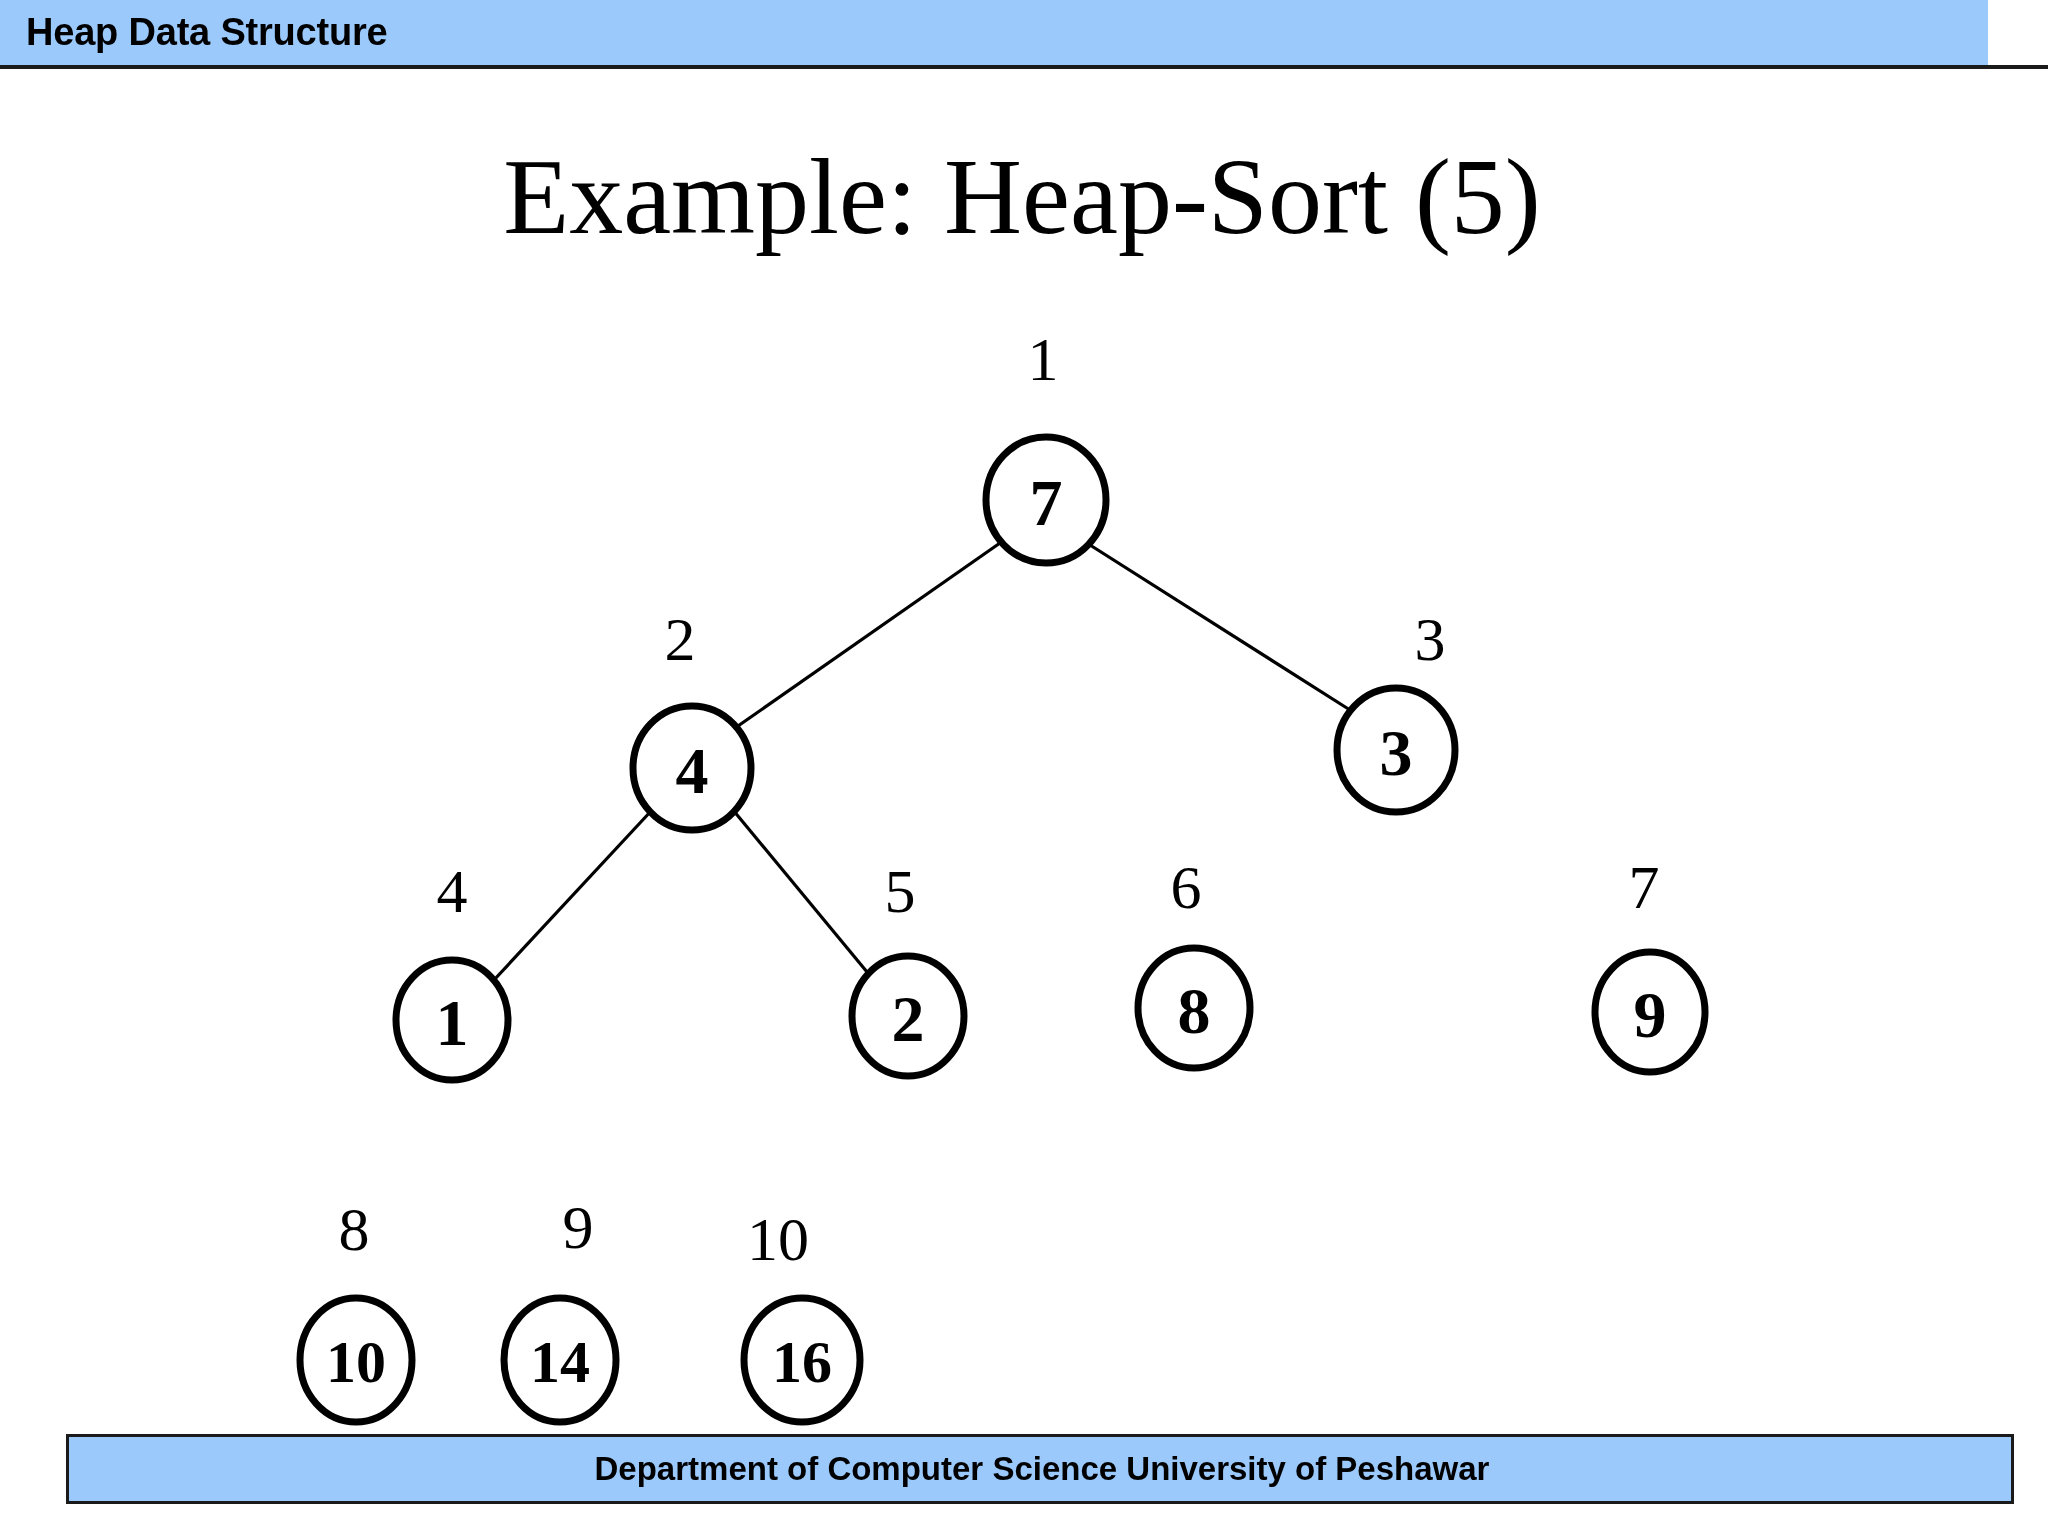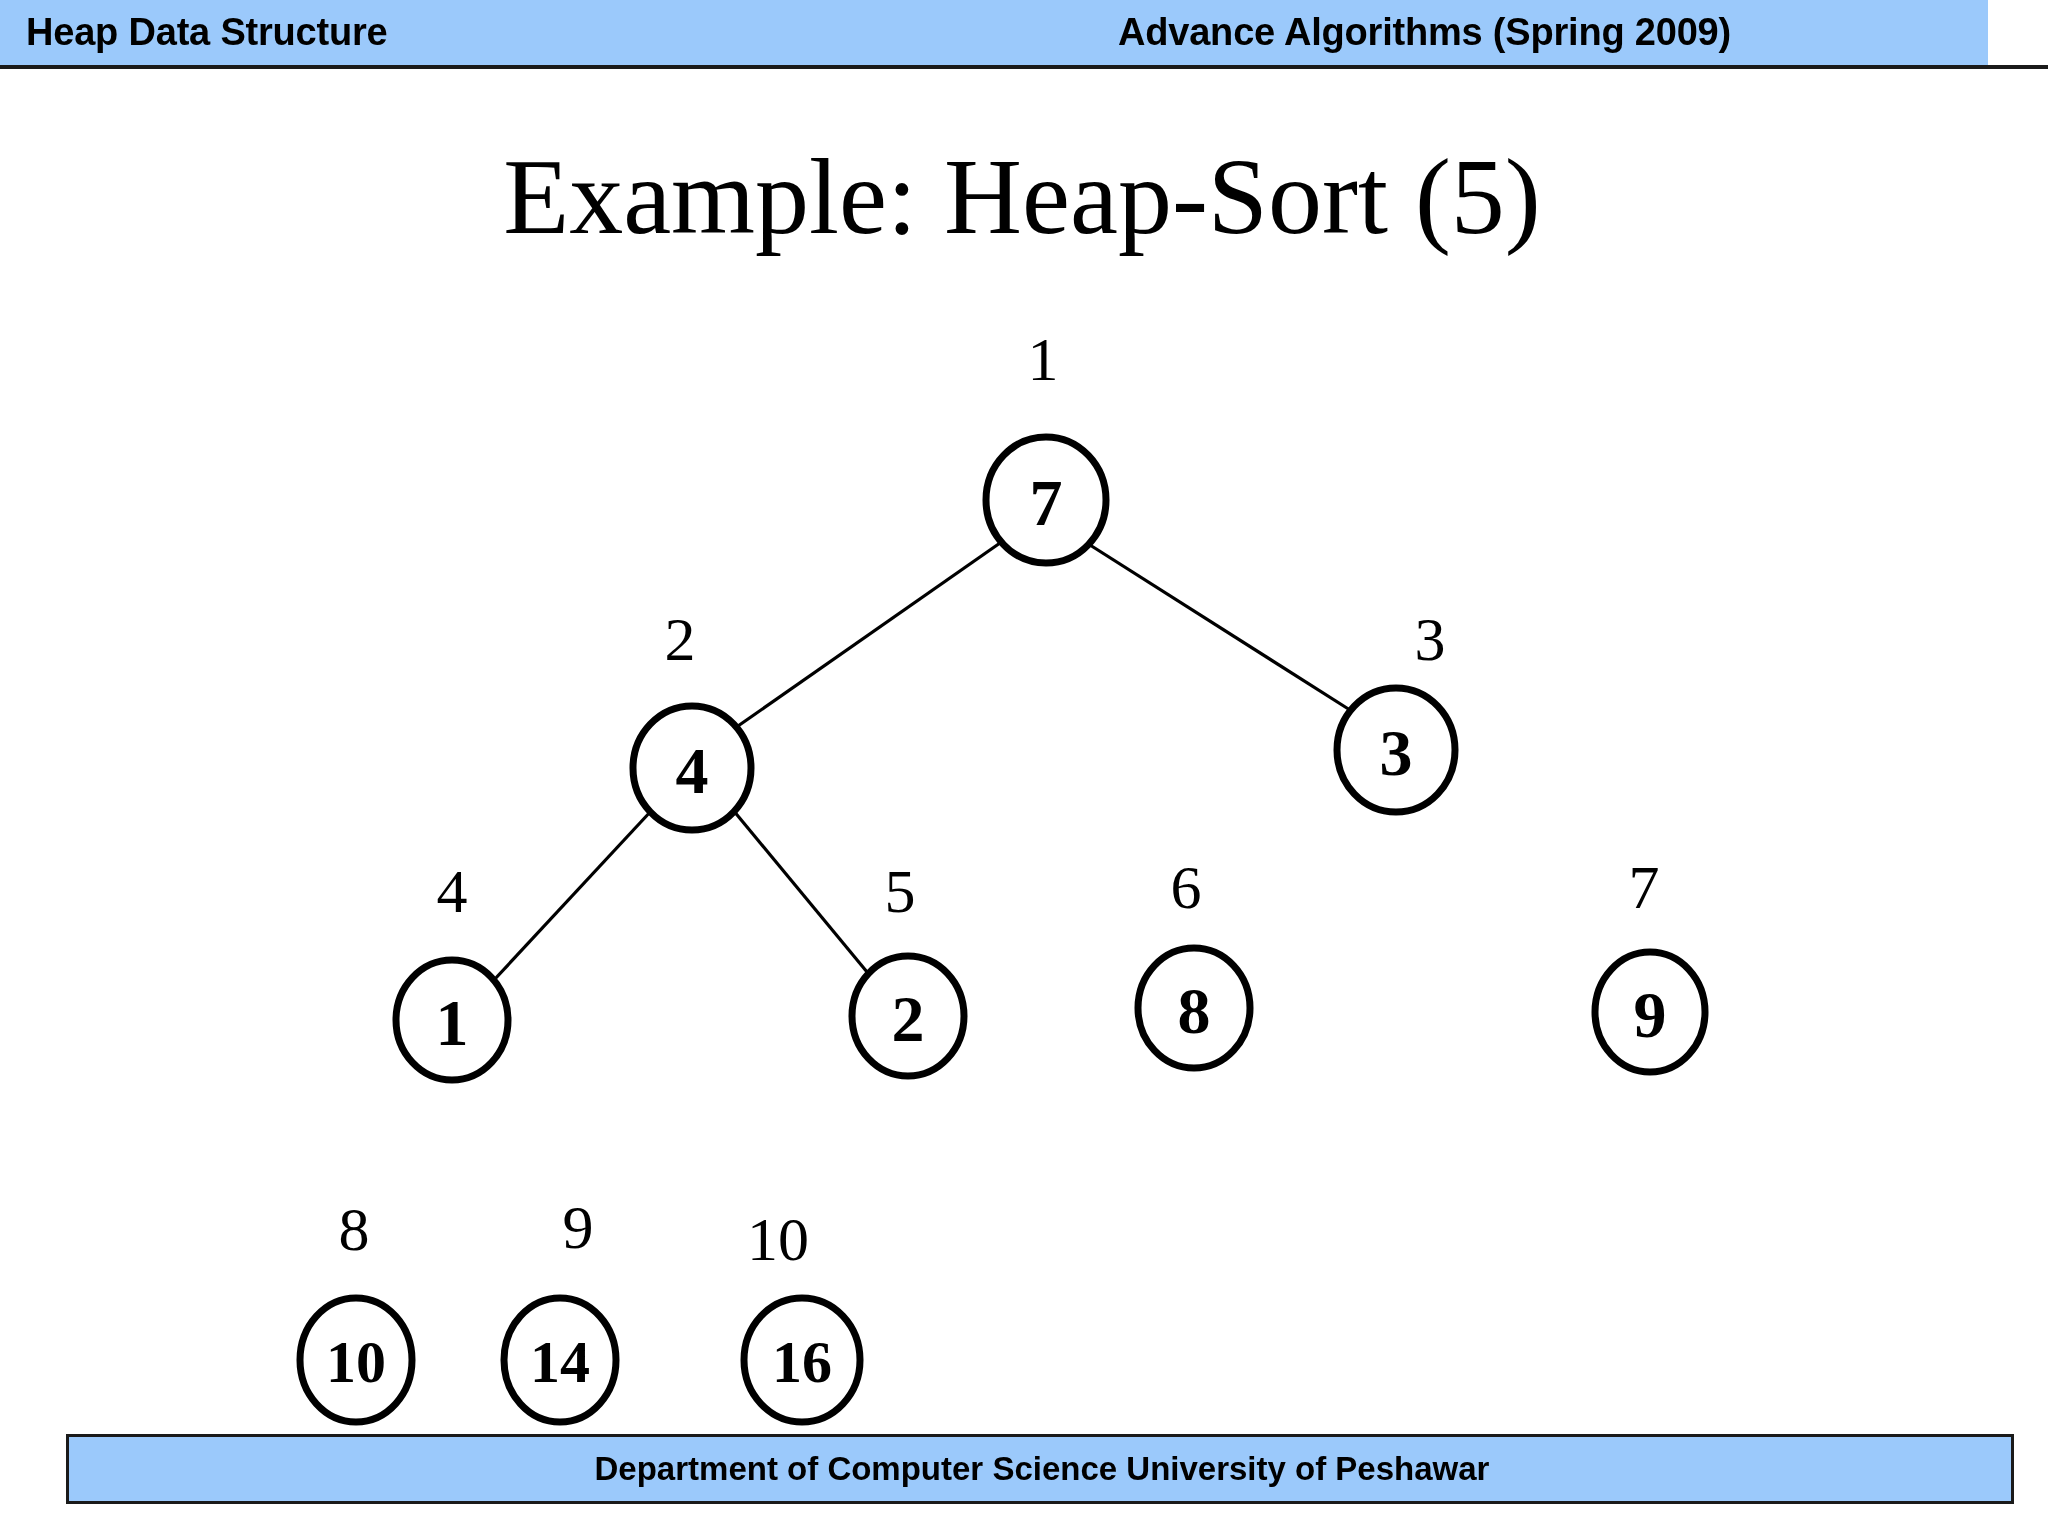--- a/index.html
+++ b/index.html
@@ -121,21 +121,20 @@
     color: #000000;
     white-space: nowrap;
     margin-left: 4px;
   }
 </style>
 </head>
 <body>
 
 <div id="header-bar">
   <span class="hdr-text" id="header-left">Heap Data Structure</span>
-  <span class="hdr-text" id="header-right">Advance Algorithms (Spring 2009)</span>
 </div>
 
 <div id="slide-title">Example: Heap-Sort (5)</div>
 
 <svg id="tree-svg" viewBox="0 0 2048 1536">
   <g id="edges-group">
       <line x1="1000" y1="543" x2="738" y2="726" class="edge-line"></line>
       <line x1="1090" y1="545" x2="1350" y2="710" class="edge-line"></line>
       <line x1="652" y1="810" x2="494" y2="980" class="edge-line"></line>
       <line x1="733" y1="810" x2="872" y2="978" class="edge-line"></line>

